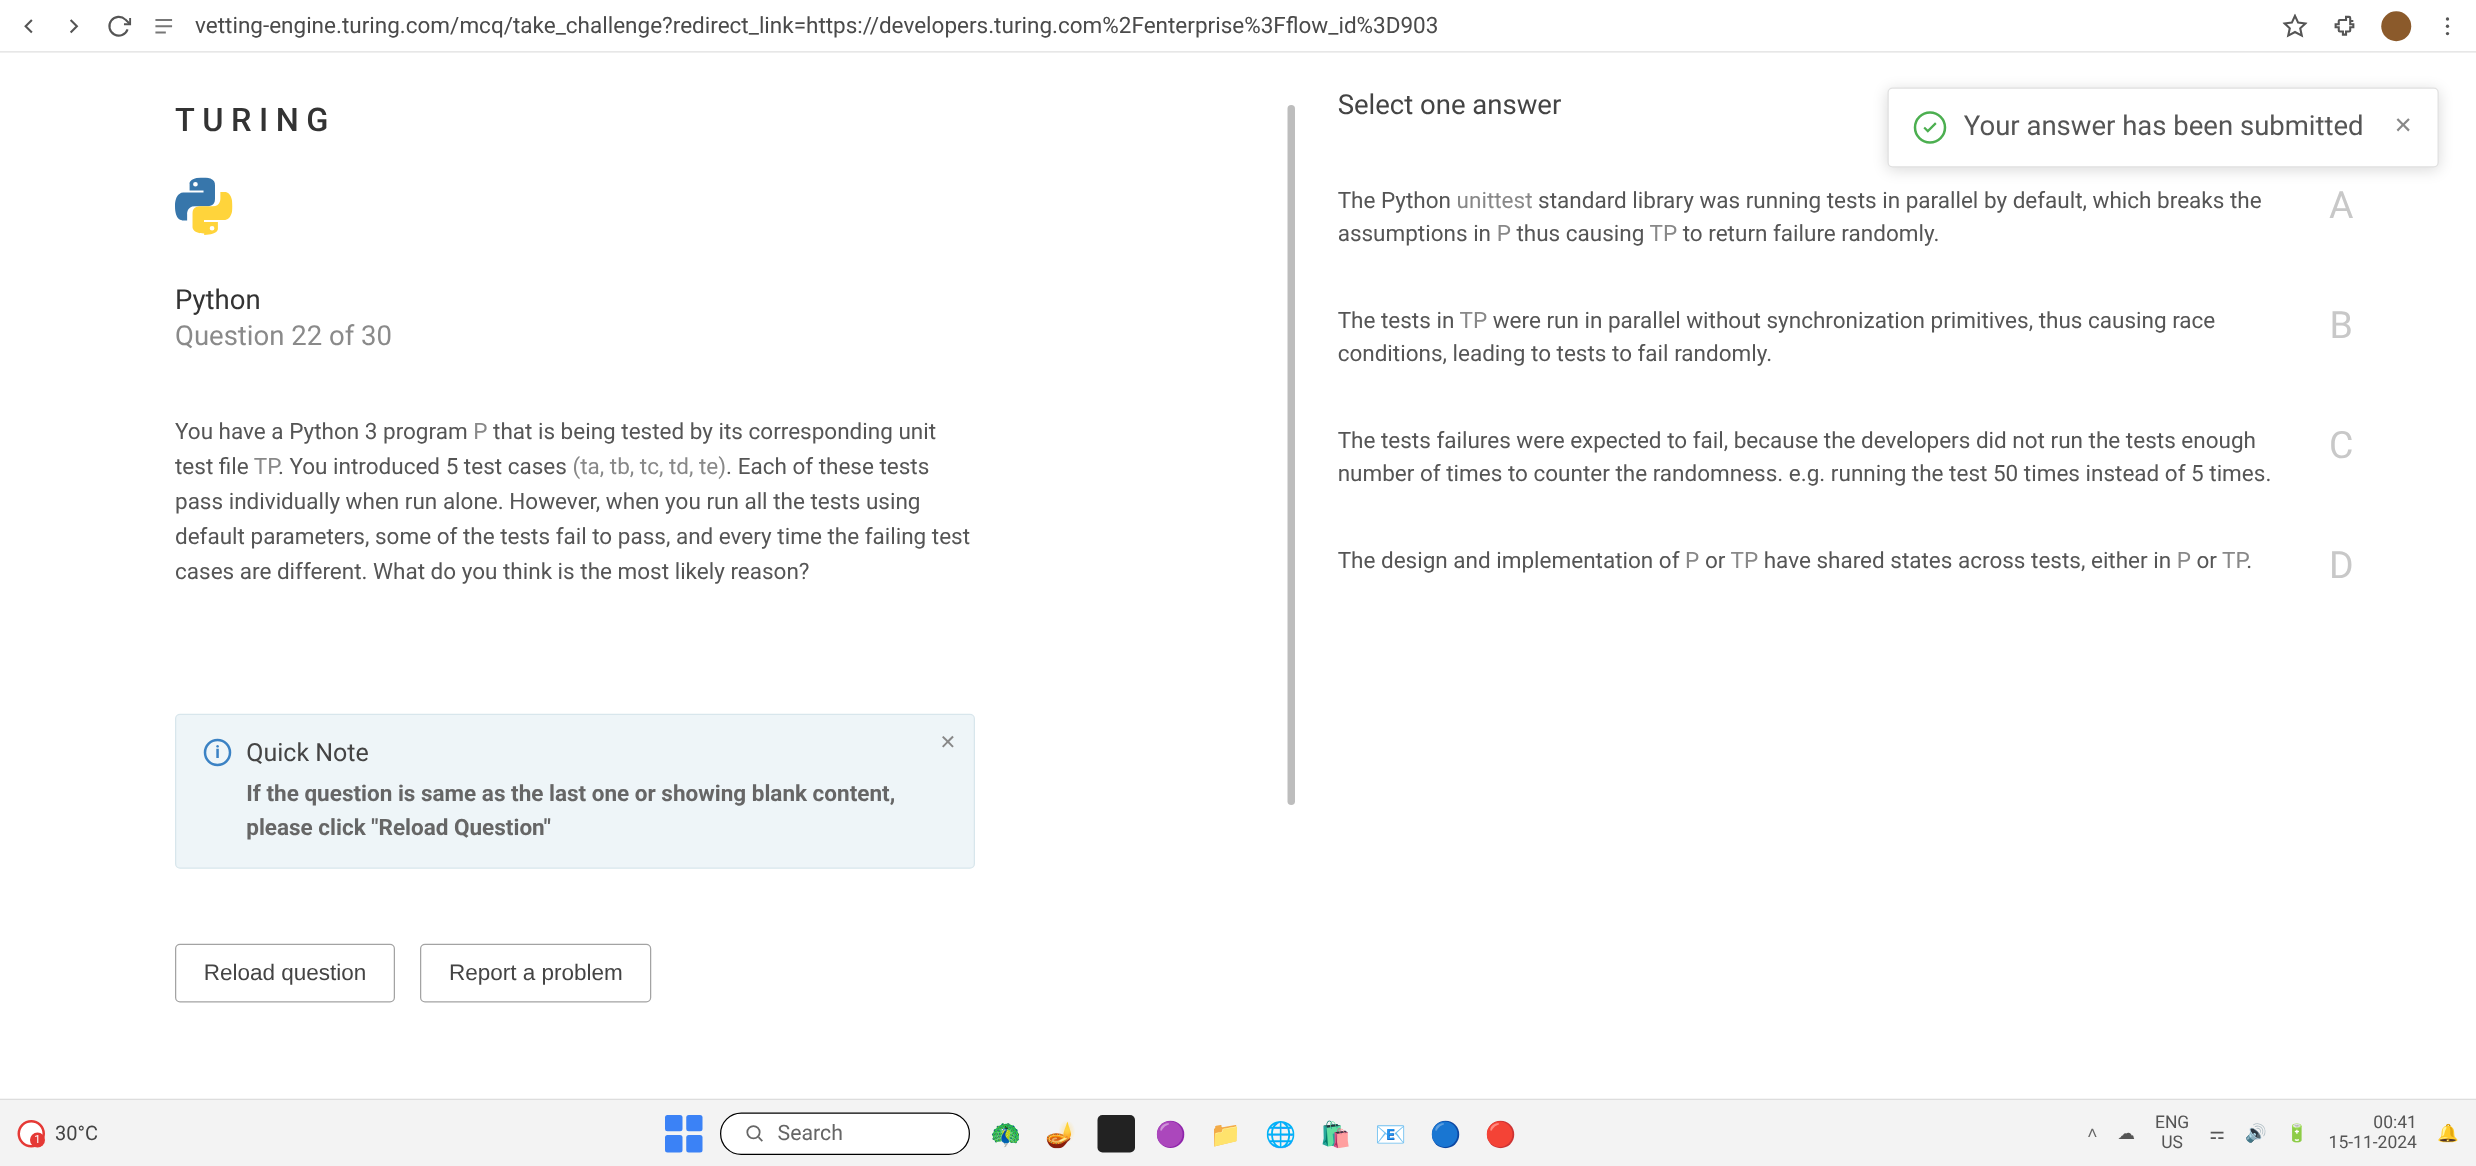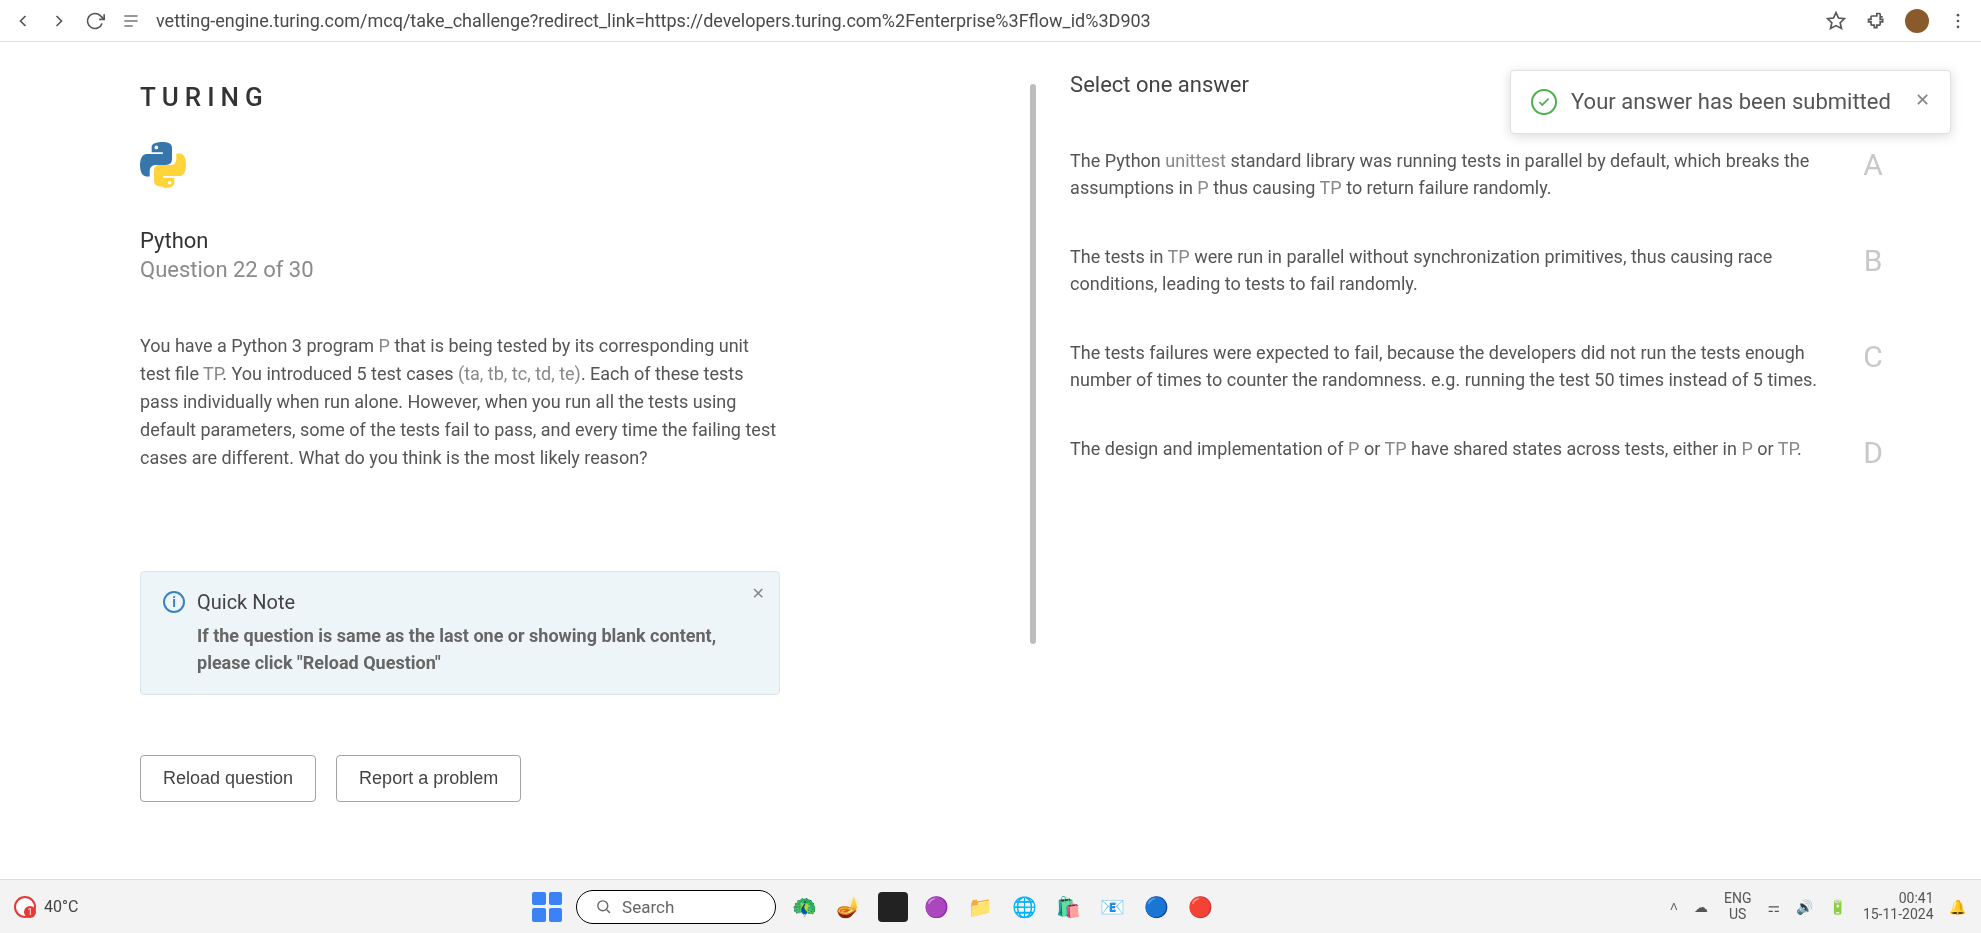--- a/index.html
+++ b/index.html
@@ -196,21 +196,21 @@
     </div>
     <span>Your answer has been submitted</span>
     <span class="toast-x">✕</span>
   </div>
 
   <div class="taskbar">
     <div class="tb-left">
       <div class="tb-weather-icon">
         <div class="tb-weather-badge">1</div>
       </div>
-      <span>40°C</span>
+      <span>30°C</span>
     </div>
     <div class="tb-center">
       <div class="tb-start">
           <div></div>
           <div></div>
           <div></div>
           <div></div>
         </div>
       <div class="tb-search">
         <svg viewBox="0 0 24 24" fill="none" stroke="currentColor" stroke-width="2">

